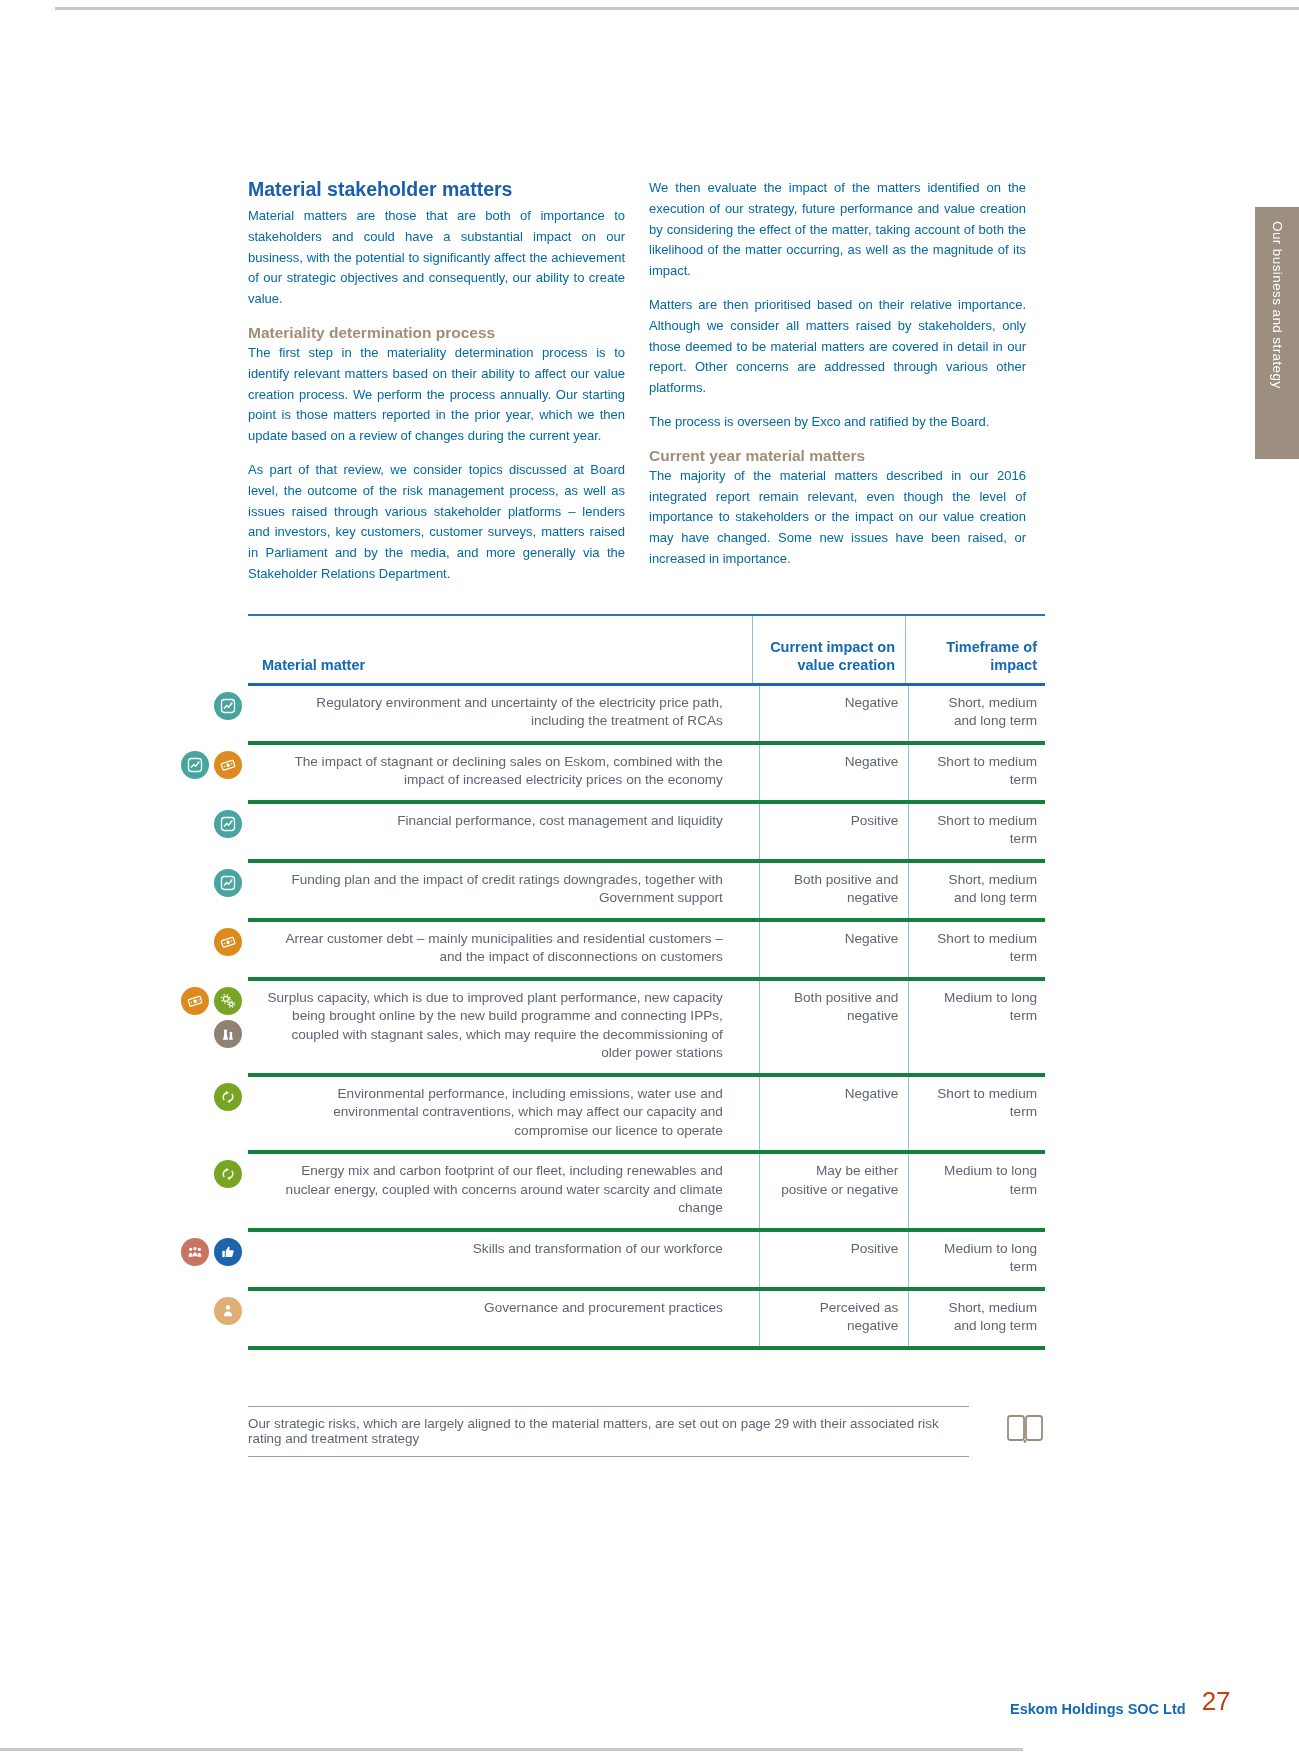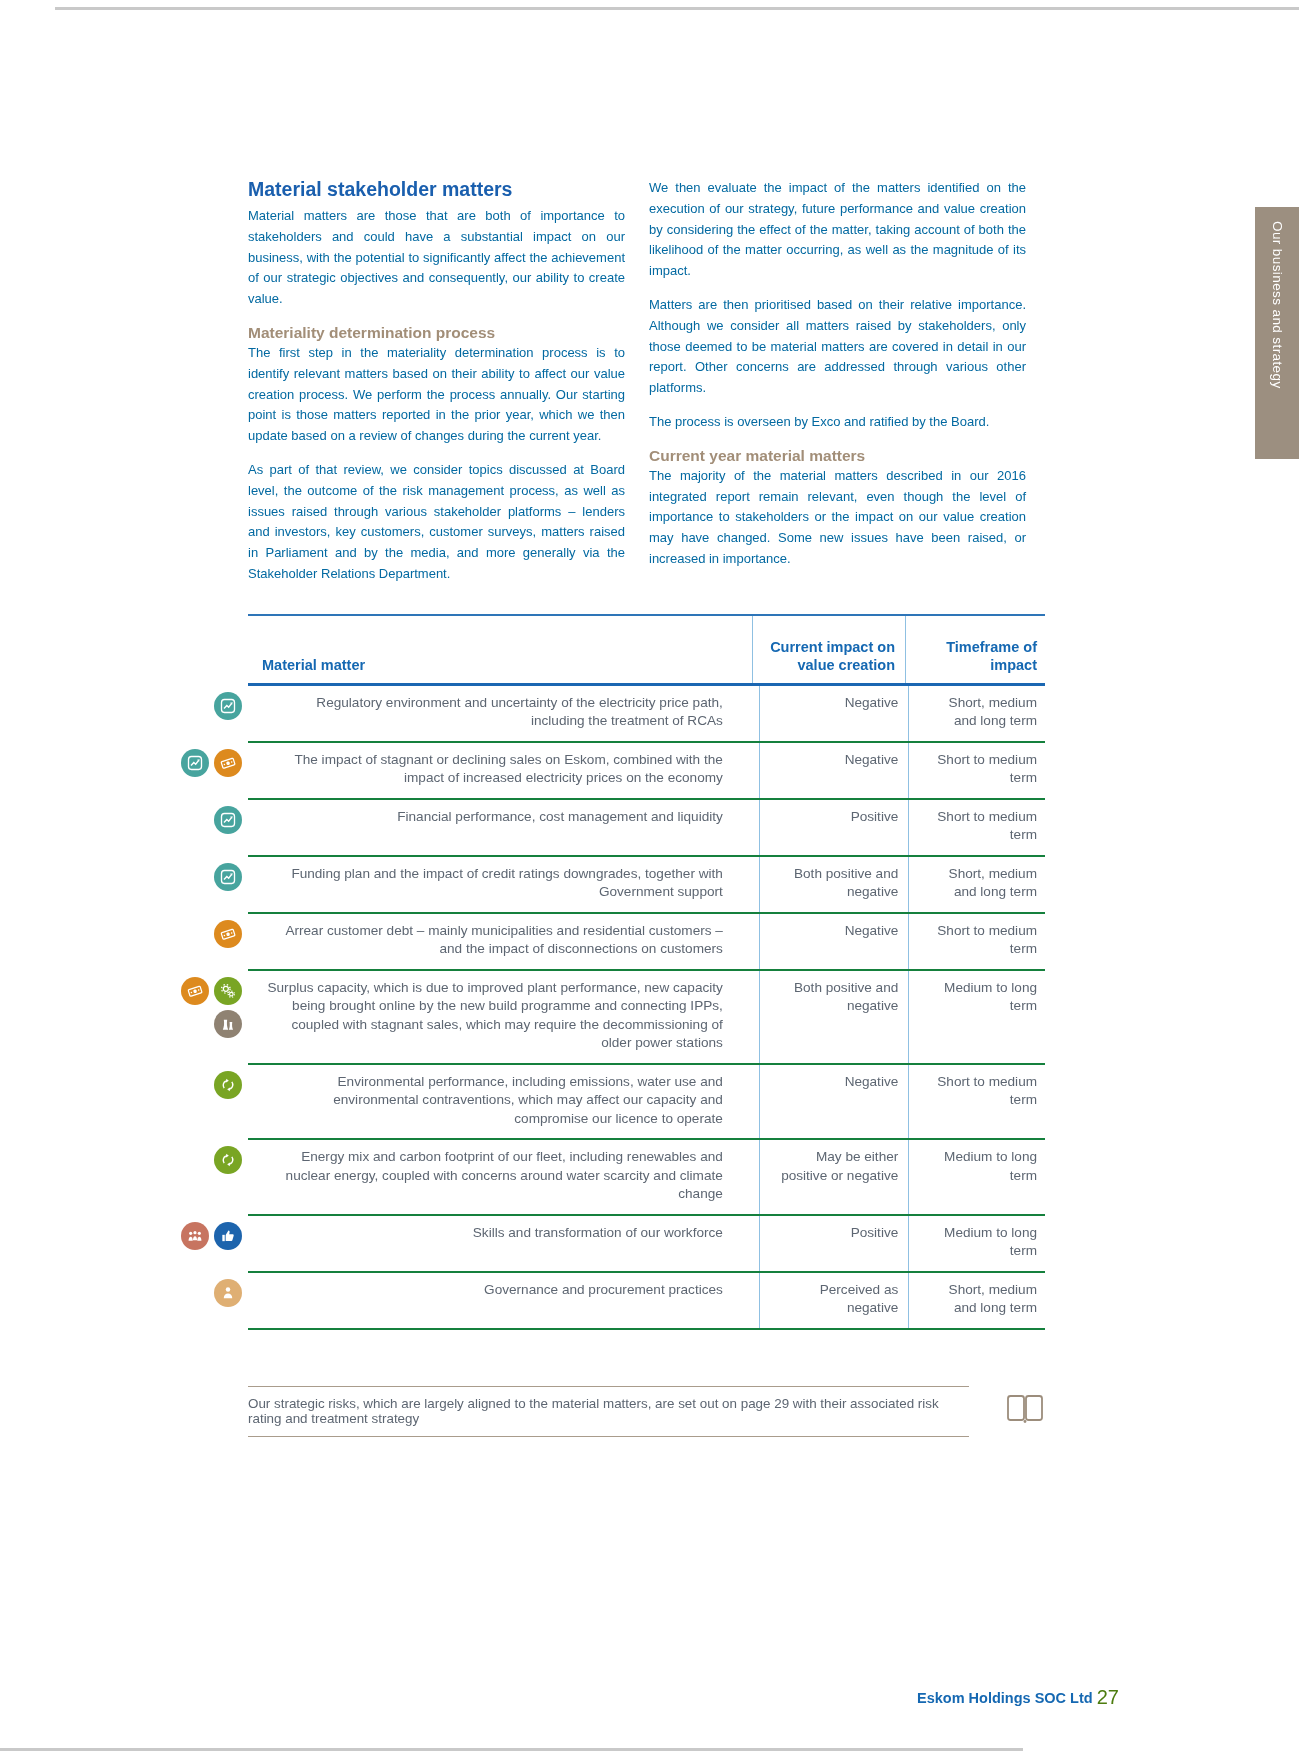--- a/index.html
+++ b/index.html
@@ -24,21 +24,21 @@
   .col { width:377px; }
 
   h1.title { font-size:19.5px; font-weight:bold; color:#1a5fae; margin:0 0 5px 0; }
   h2.sub { font-size:15.5px; font-weight:bold; color:#a28e78; margin:14px 0 1px 0; }
   .col p { font-size:13px; line-height:20.8px; text-align:justify; margin:0 0 13px 0; color:#0369a1; }
 
   .table-intro { margin-top:31px; font-size:15px; color:#5d6672; }
 
   .matters-table { margin-top:16px; position:relative; border-top:2px solid #2e75b8; }
   .t-head { display:flex; border-bottom:3px solid #1b67b2; min-height:70px; }
-  .t-row  { display:flex; border-bottom:2px solid #15803d; min-height:57px; position:relative; }
+  .t-row  { display:flex; border-bottom:4px solid #15803d; min-height:57px; position:relative; }
   .hc, .c1, .c2, .c3 { font-size:13.6px; line-height:18.5px;text-align:right; }
   .c1 { width:504px; padding:8px 16px 10px 14px; }
   .c2 { width:153px; padding:8px 10px 10px 13px; border-left:1px solid #8fc0e2;margin-left:20px; }
   .c3 { width:140px; padding:8px 8px 10px 13px; border-left:1px solid #8fc0e2; }
   .hc { font-size:14.5px; font-weight:bold; color:#1568b2; line-height:18px;
         display:flex; align-items:flex-end; }
   .h1c { width:504px; padding:8px 16px 9px 14px; }
   .h2c { width:153px; padding:8px 10px 9px 13px; border-left:1px solid #8fc0e2; }
   .h3c { width:140px; padding:8px 8px 9px 13px; border-left:1px solid #8fc0e2; }
 
@@ -46,23 +46,23 @@
             display:flex; flex-wrap:wrap; justify-content:flex-end; gap:5px; }
   .mat-icon { width:28px; height:28px; border-radius:50%;
               display:flex; align-items:center; justify-content:center; flex:0 0 auto; }
   .mat-icon svg { width:20px; height:20px; display:block; }
 
   .note-row { margin-top:56px; display:flex; align-items:flex-start; }
   .note-box { width:912px; border-top:1px solid #a99c8c; border-bottom:1px solid #a99c8c;
               padding:9px 0 10px 0; font-size:13.4px; color:#5d6672; }
   .book { margin-left:36px; margin-top:6px; }
 
-  .footer { position:absolute; left:917px; top:1686px; display:flex; align-items:center; gap:4px; }
+  .footer { position:absolute; left:1010px; top:1686px; display:flex; align-items:flex-end; gap:16px; }
   .footer .company { font-size:14.5px; font-weight:bold; color:#1568b2; }
-  .footer .pageno  { font-size:20px; color:#4d7c0f; }
+  .footer .pageno  { font-size:26px; color:#c2410c; }
 </style>
 </head>
 <body>
 
 <div class="page">
   <div class="top-rule"></div>
   <div class="bottom-rule"></div>
 
   <div class="sidebar-tab">Our business and strategy</div>
 

